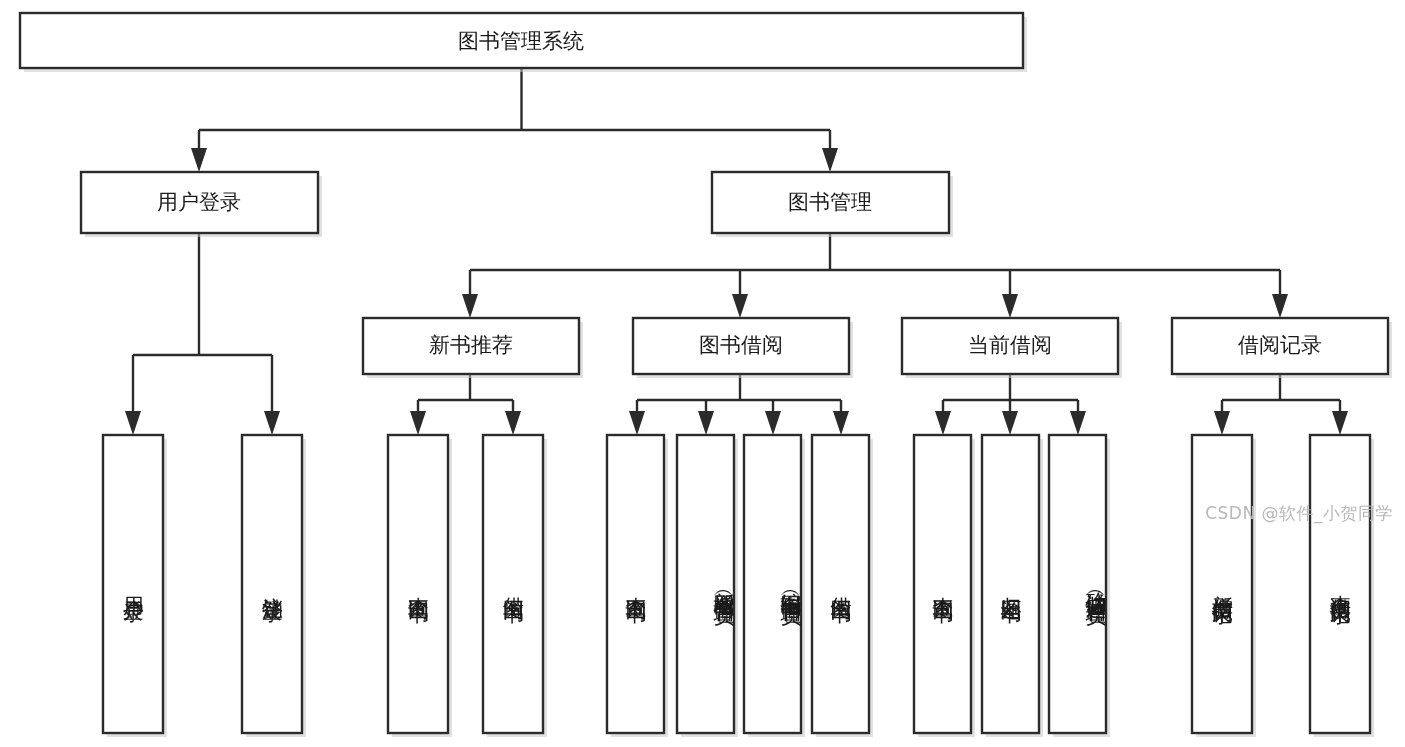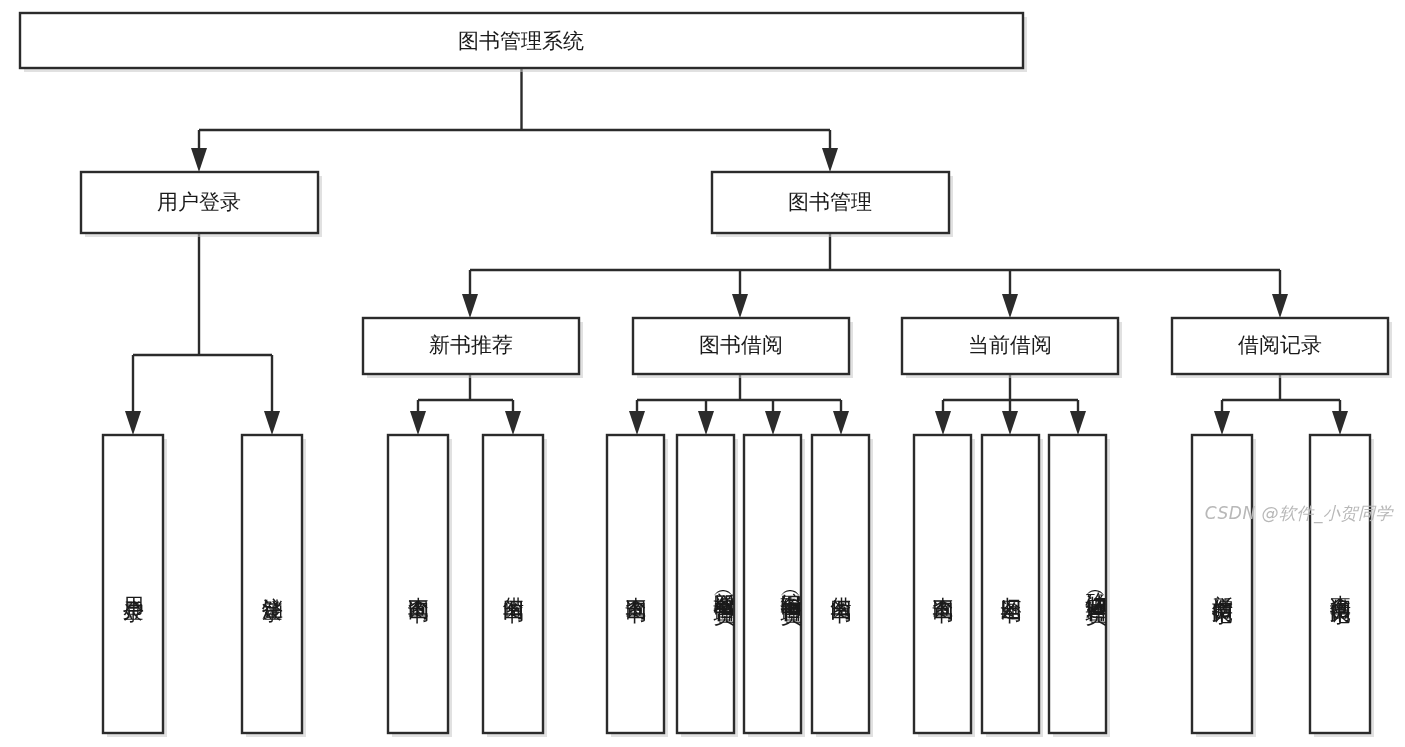--- a/index.html
+++ b/index.html
@@ -66,21 +66,20 @@
   }
   .watermark {
     position: absolute;
     right: 12px;
     bottom: 6px;
     font-family: "DejaVu Sans", "Liberation Sans", sans-serif;
     font-size: 17px;
     color: #b8b8b8;
     letter-spacing: 0.5px;
     white-space: nowrap;
-    font-style: italic;
   }
 </style>
 </head>
 <body>
 
 <div id="diagram-root">
 
   <svg id="tree-svg" viewBox="0 0 1405 747">
     <defs></defs>
 

